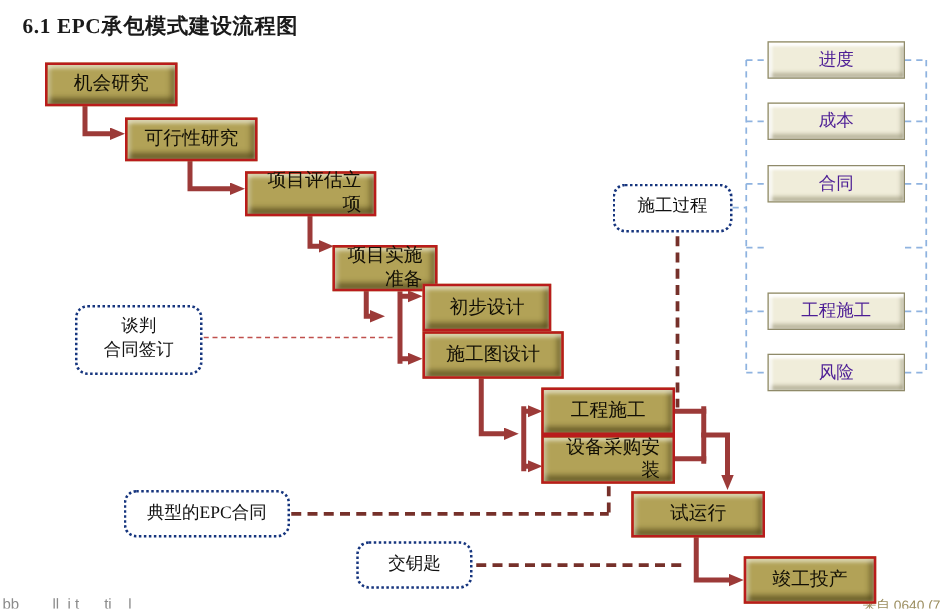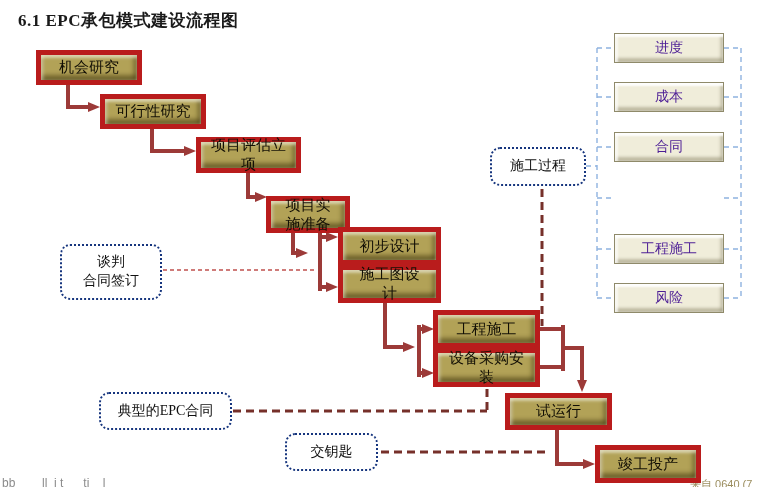--- a/index.html
+++ b/index.html
@@ -8,22 +8,22 @@
     overflow:hidden; font-family:"Liberation Serif","DejaVu Serif",serif;
   }
   #connectors { position:absolute; left:0; top:0; z-index:1; }
   .page-title {
     position:absolute; left:18px; top:10px; z-index:3;
     font:bold 17px/1.3 "Liberation Serif","DejaVu Serif",serif; color:#1a1a1a;
     letter-spacing:0.5px;
   }
   .stair-box {
     position:absolute; z-index:2; box-sizing:border-box;
-    display:flex; align-items:center; justify-content:center; text-align:center;
-    background:#b2a257; border:5px solid #b91c1c;
+    display:flex; align-items:center; justify-content:center; text-align:right;
+    background:#b2a257; border:2px solid #b91c1c;
     box-shadow: inset 0 3px 3px rgba(255,255,240,.55),
                 inset 3px 0 3px rgba(255,255,240,.30),
                 inset 0 -5px 4px rgba(56,46,8,.50),
                 inset -4px 0 4px rgba(56,46,8,.35);
     font-size:15px; line-height:1.25; color:#120f05; padding:0 10px;font-family:Liberation Serif, serif;
   }
   .ctrl-box {
     position:absolute; z-index:2; box-sizing:border-box;
     display:flex; align-items:center; justify-content:center; text-align:center;
     background:#f0edda; border:1px solid #8f8a6a;
@@ -103,21 +103,21 @@
     </g>
   </svg>
 
   <div class="page-title">6.1 EPC承包模式建设流程图</div>
 
   <div class="stair-box" style="left:36px;  top:50px;  width:106px; height:35px;">机会研究</div>
   <div class="stair-box" style="left:100px; top:94px;  width:106px; height:35px;">可行性研究</div>
   <div class="stair-box" style="left:196px; top:137px; width:105px; height:36px;">项目评估立项</div>
   <div class="stair-box" style="left:266px; top:181px; width:84px; height:37px;margin-top:15px;">项目实施准备</div>
   <div class="stair-box" style="left:338px; top:227px; width:103px; height:38px;">初步设计</div>
-  <div class="stair-box" style="left:338px; top:265px; width:103px; height:38px;">施工图设计</div>
+  <div class="stair-box" style="left:338px; top:265px; width:113px; height:38px;">施工图设计</div>
   <div class="stair-box" style="left:433px; top:310px; width:107px; height:38px;">工程施工</div>
   <div class="stair-box" style="left:433px; top:348px; width:107px; height:39px;">设备采购安装</div>
   <div class="stair-box" style="left:505px; top:393px; width:107px; height:37px;">试运行</div>
   <div class="stair-box" style="left:595px; top:445px; width:106px; height:38px;">竣工投产</div>
 
   <div class="ctrl-box" style="top:33px;">进度</div>
   <div class="ctrl-box" style="top:82px;">成本</div>
   <div class="ctrl-box" style="top:132px;">合同</div>
   <div class="ctrl-box" style="top:234px;">工程施工</div>
   <div class="ctrl-box" style="top:283px;">风险</div>

